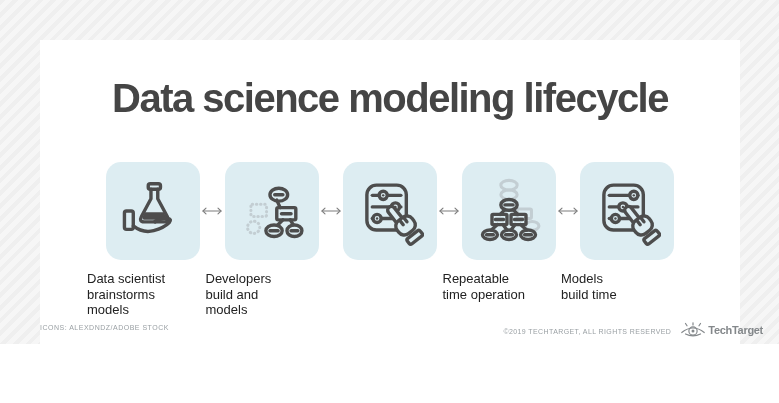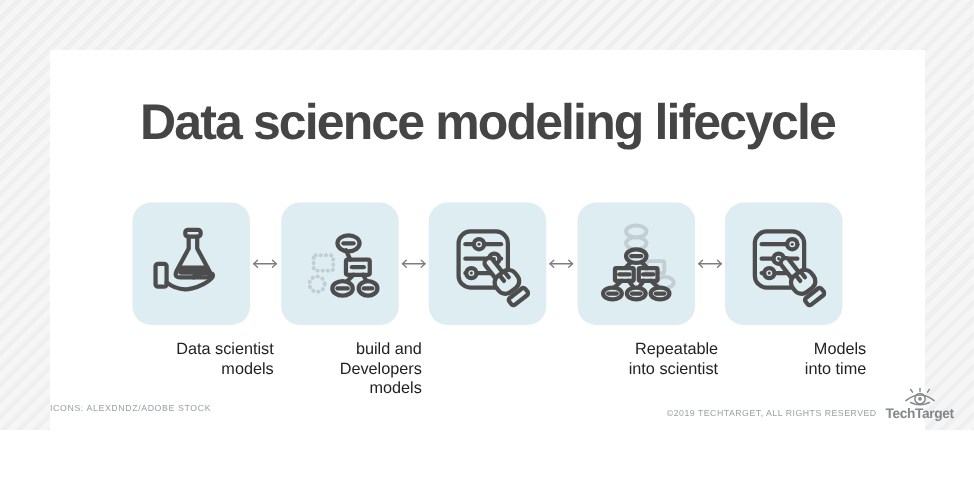--- a/index.html
+++ b/index.html
@@ -22,21 +22,21 @@
     position:absolute; left:66px; right:66px; top:122px;
     display:flex; justify-content:space-between; align-items:flex-start;
   }
   .step { width:94px; flex:0 0 auto; }
   .tile {
     width:94px; height:98px; border-radius:15px; background:#ddedf2;
     display:flex; align-items:center; justify-content:center;
   }
   .tile svg { display:block; }
   .caption {
-    width:132px; margin-left:-19px; margin-top:11px; text-align:right;
+    width:132px; margin-left:-19px; margin-top:11px; text-align:left;
     font-size:13px; line-height:15.5px; font-weight:500; color:#222222;
   }
   .caption span { display:block; }
   .gap {
     flex:1 1 auto; height:98px;
     display:flex; align-items:center; justify-content:center;
   }
 
   .stroke { fill:none; stroke:#4d4d4d; stroke-width:5; stroke-linecap:round; stroke-linejoin:round; }
   .ghost  { fill:none; stroke:#c3ced3; stroke-width:4.5; stroke-linecap:round; stroke-linejoin:round; }
@@ -46,21 +46,21 @@
 
   .credit {
     position:absolute; left:40px; bottom:13px;
     font-size:7px; letter-spacing:0.5px; color:#9aa0a4;
   }
   .brandbox {
     position:absolute; right:16px; bottom:7px;
     display:flex; align-items:flex-end; gap:7px;
   }
   .copyright { font-size:7px; letter-spacing:0.4px; color:#9aa0a4; padding-bottom:2px; }
-  .ttlogo { display:flex; flex-direction:column; align-items:center; }
+  .ttlogo { display:flex; align-items:center; }
   .ttword { font-size:11px; font-weight:700; color:#84888b; letter-spacing:-0.3px; }
   .eye { stroke:#84888b; fill:none; stroke-width:1.6; stroke-linecap:round; }
 </style>
 </head>
 <body>
 
 <div class="canvas">
   <div class="card">
 
     <h1 class="title">Data science modeling lifecycle</h1>
@@ -73,20 +73,21 @@
             <rect class="stroke" x="43" y="10" width="18" height="8" rx="3"></rect>
             <path class="stroke" d="M47 18 V32 L33 58 Q29 66 37 66 H67 Q75 66 71 58 L57 32 V18"></path>
             <path class="filldark" d="M38 52 h28 l3 6 q2 5 -4 5 H39 q-6 0 -4 -5 Z"></path>
             <rect class="stroke" x="8" y="50" width="13" height="27" rx="3"></rect>
             <path class="stroke" d="M21 72 q14 11 30 7 q15 -4 23 -12 q4 -5 -2 -6 q-9 -1 -19 4"></path>
             <path class="stroke" d="M53 66 q8 -7 17 -5"></path>
           </svg>
         </div>
         <div class="caption">
           <span>Data scientist</span>
+          <span>brainstorms</span>
           <span>models</span>
         </div>
       </div>
 
       <div class="gap">
         <svg width="24" height="10" viewBox="0 0 24 10">
           <g fill="none" stroke="#7d7d7d" stroke-width="1.1" stroke-linecap="round" stroke-linejoin="round">
             <path d="M3 5 H21"></path>
               <path d="M6 2.2 L3 5 L6 7.8"></path>
               <path d="M18 2.2 L21 5 L18 7.8"></path>
@@ -106,22 +107,22 @@
             <path class="stroke" d="M64 54 H78"></path>
             <path class="stroke" d="M66 63 L58 71"></path>
             <path class="stroke" d="M77 63 L81 70"></path>
             <ellipse class="stroke" cx="53" cy="79" rx="12" ry="8.5"></ellipse>
             <path class="stroke" d="M47 79 H59"></path>
             <ellipse class="stroke" cx="83" cy="79" rx="11" ry="8.5"></ellipse>
             <path class="stroke" d="M78 79 H88"></path>
           </svg>
         </div>
         <div class="caption">
+          <span>Developers</span>
           <span>build and</span>
-          <span>Developers</span>
           <span>models</span>
         </div>
       </div>
 
       <div class="gap">
         <svg width="24" height="10" viewBox="0 0 24 10">
           <g fill="none" stroke="#7d7d7d" stroke-width="1.1" stroke-linecap="round" stroke-linejoin="round">
             <path d="M3 5 H21"></path>
               <path d="M6 2.2 L3 5 L6 7.8"></path>
               <path d="M18 2.2 L21 5 L18 7.8"></path>
@@ -185,21 +186,21 @@
             <ellipse class="stroke" cx="22" cy="85" rx="11" ry="7"></ellipse>
               <path class="stroke" d="M17 85 H27"></path>
             <ellipse class="stroke" cx="50" cy="85" rx="11" ry="7"></ellipse>
               <path class="stroke" d="M45 85 H55"></path>
             <ellipse class="stroke" cx="78" cy="85" rx="11" ry="7"></ellipse>
               <path class="stroke" d="M73 85 H83"></path>
           </svg>
         </div>
         <div class="caption">
           <span>Repeatable</span>
-          <span>into scientist</span>
+          <span>time operation</span>
         </div>
       </div>
 
       <div class="gap">
         <svg width="24" height="10" viewBox="0 0 24 10">
           <g fill="none" stroke="#7d7d7d" stroke-width="1.1" stroke-linecap="round" stroke-linejoin="round">
             <path d="M3 5 H21"></path>
               <path d="M6 2.2 L3 5 L6 7.8"></path>
               <path d="M18 2.2 L21 5 L18 7.8"></path>
           </g>
@@ -223,21 +224,21 @@
               <rect class="skin" x="53" y="26" width="11" height="30" rx="5.5"></rect>
               <rect class="skin" x="47" y="50" width="28" height="24" rx="10"></rect>
               <path class="stroke" d="M59 52 v7"></path>
                 <path class="stroke" d="M66 52 v7"></path>
               <rect class="skin" x="49" y="79" width="24" height="10" rx="3"></rect>
             </g>
           </svg>
         </div>
         <div class="caption">
           <span>Models</span>
-          <span>into time</span>
+          <span>build time</span>
         </div>
       </div>
 
     </div>
   </div>
 
   <div class="credit">ICONS: ALEXDNDZ/ADOBE STOCK</div>
 
   <div class="brandbox">
     <span class="copyright">©2019 TECHTARGET, ALL RIGHTS RESERVED</span>

